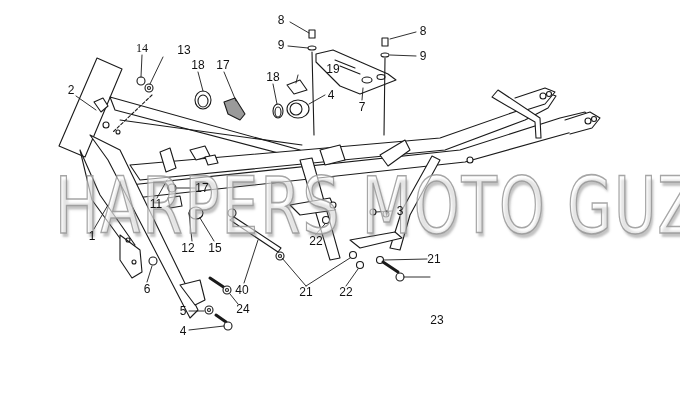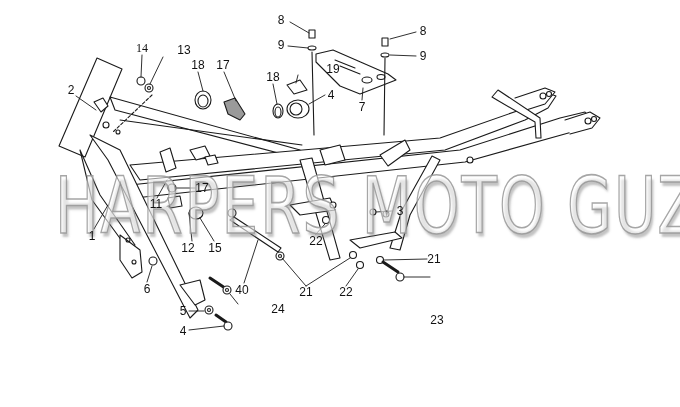--- a/index.html
+++ b/index.html
@@ -185,15 +185,15 @@
       <div class="callout" style="left: 223px; top: 65px;">17</div>
       <div class="callout" style="left: 198px; top: 65px;">18</div>
       <div class="callout" style="left: 273px; top: 77px;">18</div>
       <div class="callout" style="left: 298px; top: 69px; margin-left: 35px;">19</div>
       <div class="callout" style="left: 242px; top: 290px;">40</div>
       <div class="callout" style="left: 306px; top: 292px;">21</div>
       <div class="callout" style="left: 434px; top: 259px;">21</div>
       <div class="callout" style="left: 316px; top: 241px;">22</div>
       <div class="callout" style="left: 346px; top: 292px;">22</div>
       <div class="callout" style="left: 437px; top: 277px; margin-top: 43px;">23</div>
-      <div class="callout" style="left: 243px; top: 309px; margin-left: 35px;">24</div>
+      <div class="callout" style="left: 243px; top: 309px;">24</div>
     </div>
 </div>
 
 </body></html>

